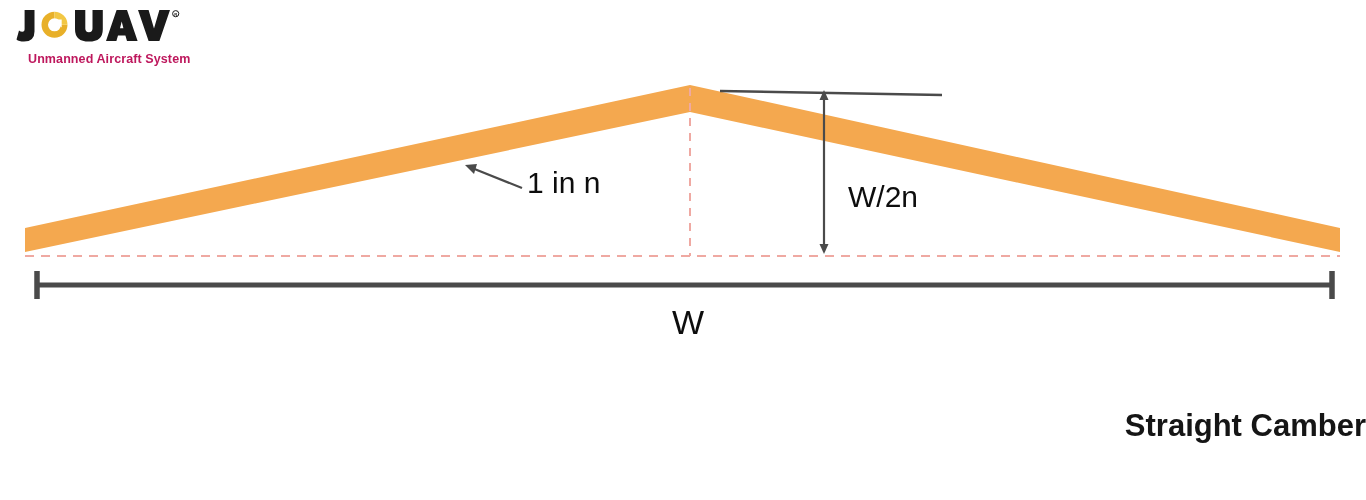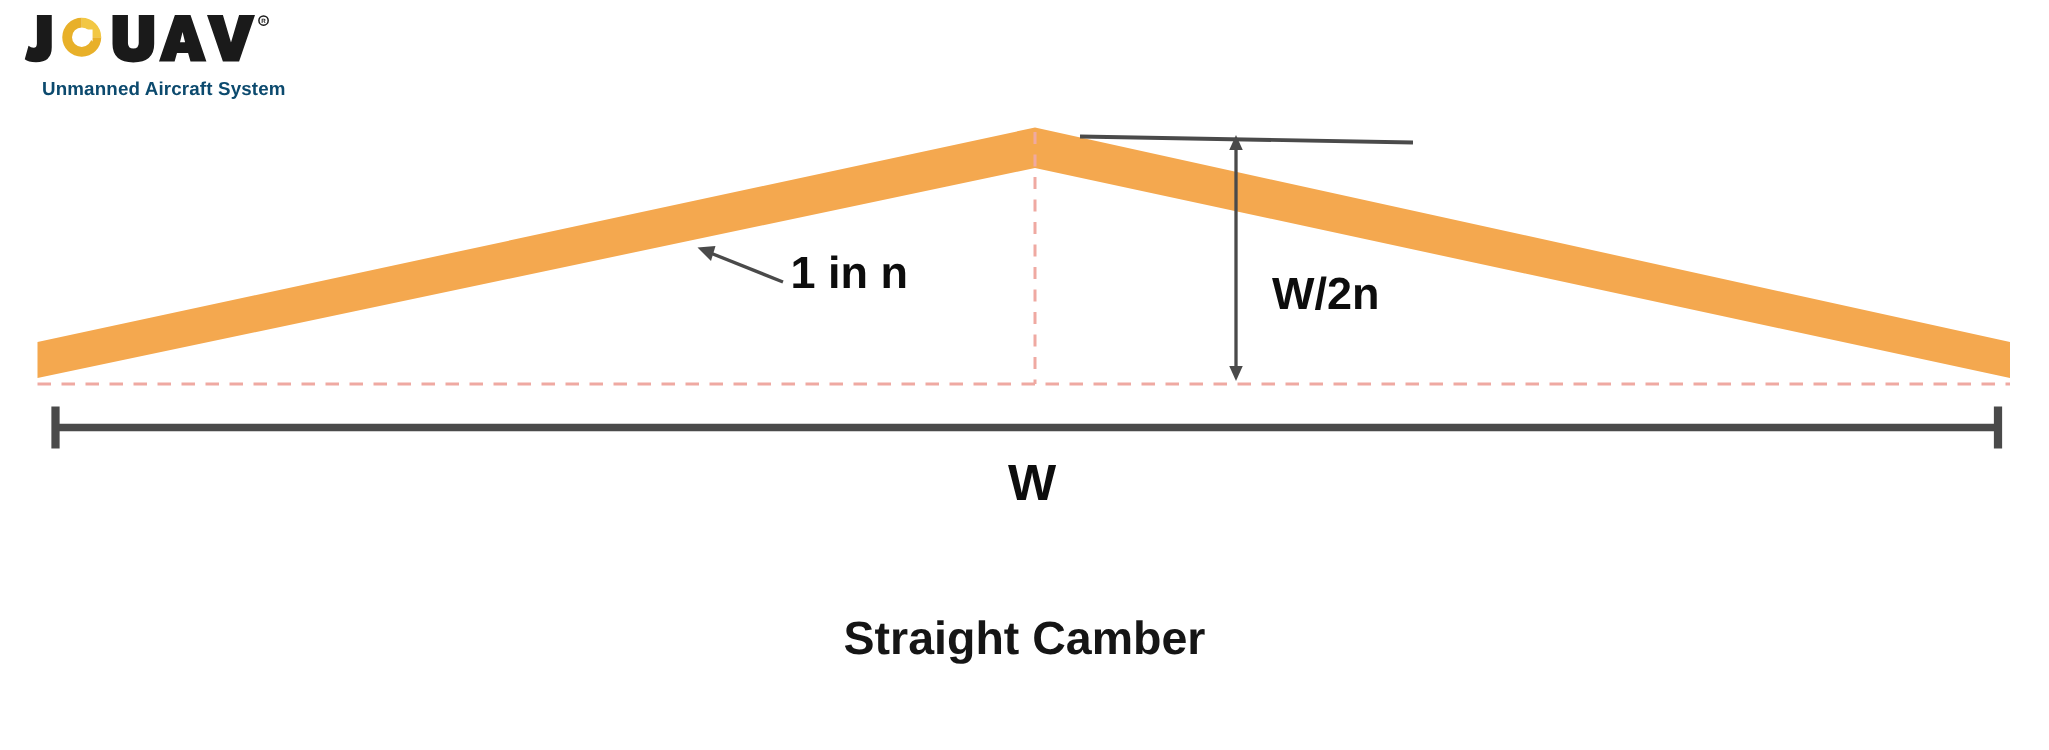--- a/index.html
+++ b/index.html
@@ -30,38 +30,38 @@
     width: 180px;
     height: 36px;
   }
   #brand-tagline {
     position: absolute;
     left: 14px;
     top: 44px;
     font-size: 12.5px;
     font-weight: 700;
     letter-spacing: 0.1px;
-    color: #0c4a6e;
+    color: #be185d;
     white-space: nowrap;
   }
 
   
   #camber-diagram {
     position: absolute;
     left: 0;
     top: 0;
     width: 1366px;
     height: 500px;
   }
 
   
   .diagram-label {
     position: absolute;
     color: #0d0d0d;
-    font-weight: 700;
+    font-weight: 400;
     white-space: nowrap;
     font-family: "Liberation Sans", sans-serif;
   }
   #label-slope {
     left: 527px;
     top: 166px;
     font-size: 30px;
   }
   #label-rise {
     left: 848px;
@@ -71,21 +71,21 @@
   #label-span {
     left: 672px;
     top: 303px;
     font-size: 34px;
   }
   #caption-title {
     position: absolute;
     left: 0;
     top: 408px;
     width: 1366px;
-    text-align: center;
+    text-align: right;
     font-size: 31px;
     font-weight: 700;
     color: #151515;
     font-family: "Liberation Sans", sans-serif;
   }
 </style>
 </head>
 <body>
 
 <div id="brand-logo">

